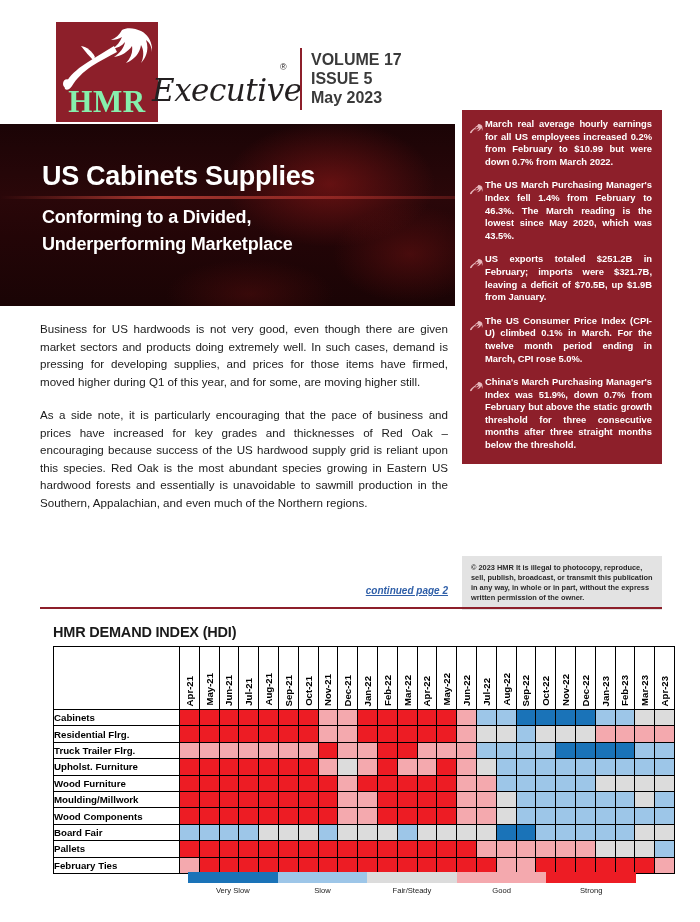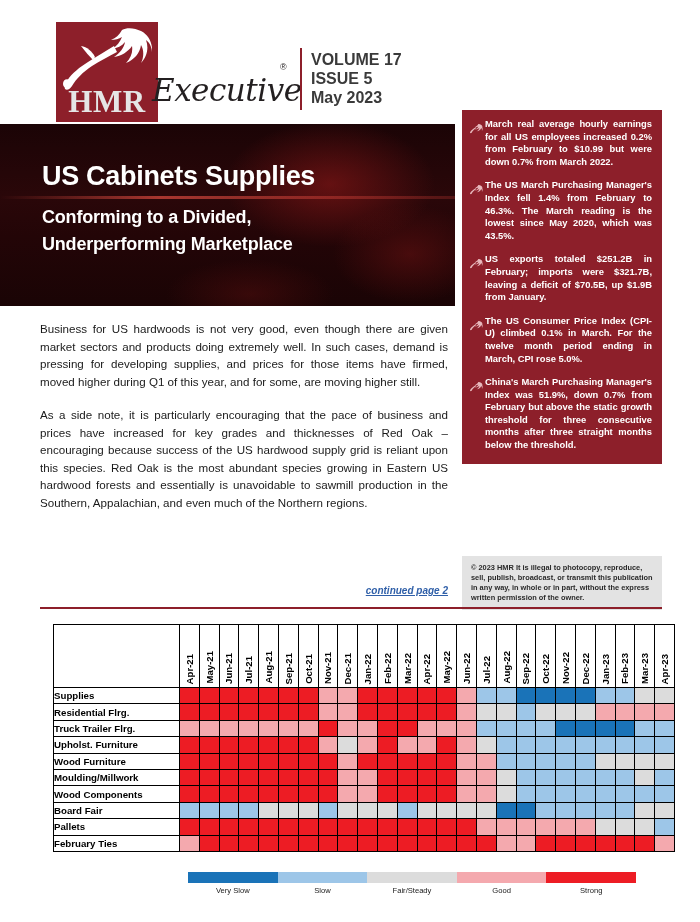--- a/index.html
+++ b/index.html
@@ -14,21 +14,21 @@
   .masthead{
     position:absolute;left:0;top:0;width:700px;height:124px;background:#ffffff;
   }
   .logo-block{
     position:absolute;left:56px;top:22px;width:102px;height:100px;
     background:#8d1f2a;
   }
   .logo-leaf{position:absolute;left:6px;top:4px;width:90px;height:66px;}
   .logo-hmr{
     position:absolute;left:0;top:62px;width:102px;text-align:center;
-    color:#e5e5e5;font-size:31px;font-weight:700;letter-spacing:0.5px;
+    color:#86efac;font-size:31px;font-weight:700;letter-spacing:0.5px;
     font-family:"Liberation Serif", serif;
   }
   .logo-exec{
     position:absolute;left:152px;top:72px;
     font-family:"DejaVu Serif", serif;
     font-style:italic;font-size:31px;color:#231f20;
     letter-spacing:-0.5px;
   }
   .logo-reg{
     position:absolute;left:280px;top:62px;font-size:9px;color:#231f20;
@@ -233,20 +233,21 @@
     </span>
     <span class="bullet-text">China's March Purchasing Manager's Index was 51.9%, down 0.7% from February but above the static growth threshold for three consecutive months after three straight months below the threshold.</span>
   </div>
 </div>
 
 <div class="copyright">© 2023 HMR    It is illegal to photocopy, reproduce, sell, publish, broadcast, or transmit this publication in any way, in whole or in part, without the express written permission of the owner.</div>
 
 <div class="divider"></div>
 
 <div class="hdi-wrap">
+  <div class="hdi-title">HMR DEMAND INDEX (HDI)</div>
   <table class="hdi">
     <thead>
       <tr>
         <th class="hdr-corner"></th>
       <th class="mhead">
             <span>Apr-21</span>
           </th>
           <th class="mhead">
             <span>May-21</span>
           </th>
@@ -316,21 +317,21 @@
           <th class="mhead">
             <span>Mar-23</span>
           </th>
           <th class="mhead">
             <span>Apr-23</span>
           </th>
         </tr>
     </thead>
     <tbody>
         <tr>
-          <td class="rowlabel">Supplies</td>
+          <td class="rowlabel">Cabinets</td>
           <td class="cell" title="Cabinets Apr-21: Strong" style="background: rgb(237, 28, 36);"></td>
           <td class="cell" title="Cabinets May-21: Strong" style="background: rgb(237, 28, 36);"></td>
           <td class="cell" title="Cabinets Jun-21: Strong" style="background: rgb(237, 28, 36);"></td>
           <td class="cell" title="Cabinets Jul-21: Strong" style="background: rgb(237, 28, 36);"></td>
           <td class="cell" title="Cabinets Aug-21: Strong" style="background: rgb(237, 28, 36);"></td>
           <td class="cell" title="Cabinets Sep-21: Strong" style="background: rgb(237, 28, 36);"></td>
           <td class="cell" title="Cabinets Oct-21: Strong" style="background: rgb(237, 28, 36);"></td>
           <td class="cell" title="Cabinets Nov-21: Good" style="background: rgb(244, 169, 174);"></td>
           <td class="cell" title="Cabinets Dec-21: Good" style="background: rgb(244, 169, 174);"></td>
           <td class="cell" title="Cabinets Jan-22: Strong" style="background: rgb(237, 28, 36);"></td>

